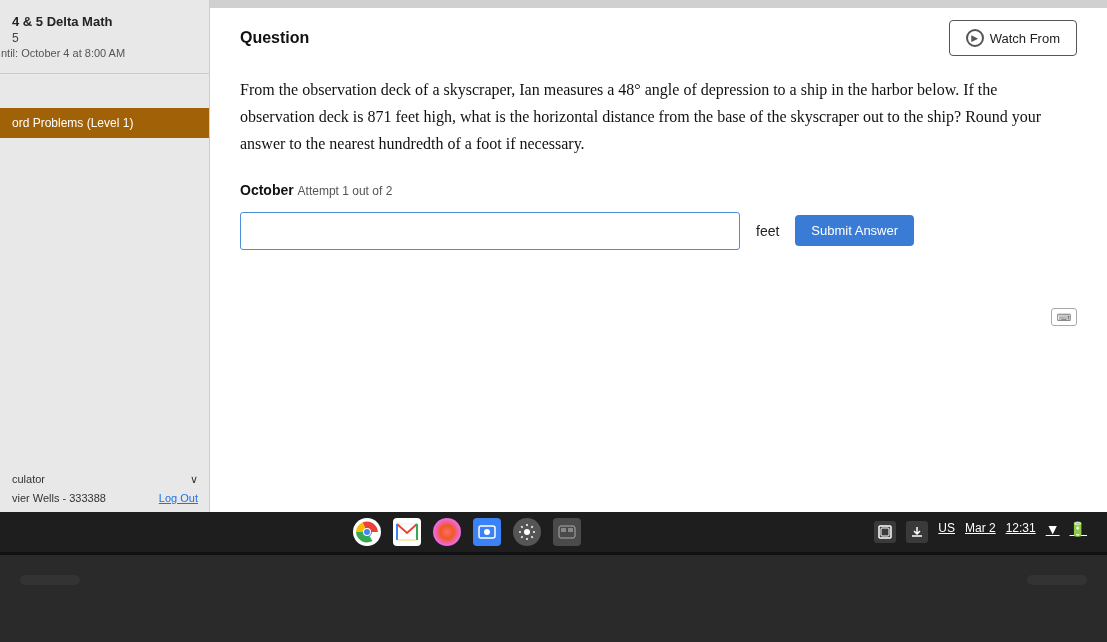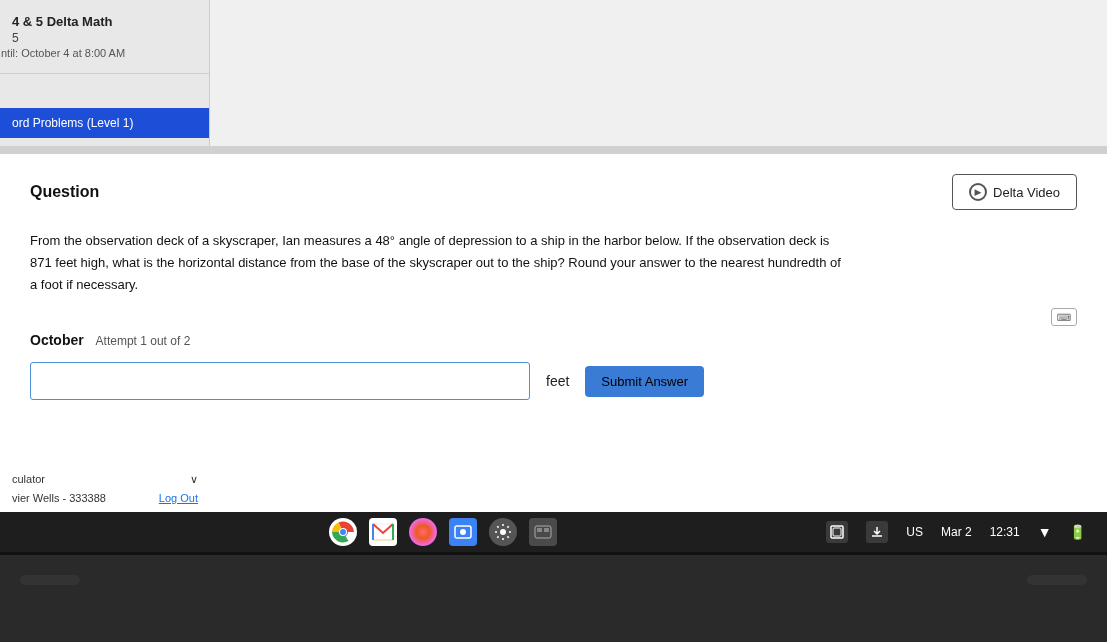--- a/index.html
+++ b/index.html
@@ -15,21 +15,20 @@
 
     
     .screen-area {
       position: absolute;
       top: 0;
       left: 0;
       right: 0;
       bottom: 120px;
       background: #f0f0f0;
       display: flex;
-      flex-direction: column;
     }
 
     
     .sidebar {
       width: 210px;
       background: #e8e8e8;
       flex-shrink: 0;
       padding: 8px 0;
       border-right: 1px solid #ccc;
     }
@@ -53,21 +52,21 @@
       padding: 0 12px 10px 1px;
     }
 
     .sidebar-divider {
       height: 1px;
       background: #ccc;
       margin: 4px 0;
     }
 
     .sidebar-item-active {
-      background: #1d4ed8;
+      background: #a16207;
       color: white;
       padding: 8px 12px;
       font-size: 12px;
       cursor: pointer;
     }
 
     .sidebar-bottom {
       position: absolute;
       bottom: 130px;
       left: 0;
@@ -106,21 +105,21 @@
       display: flex;
       flex-direction: column;
     }
 
     .top-bar {
       height: 8px;
       background: #d0d0d0;
     }
 
     .content-body {
-      padding: 20px 30px;
+      padding: 12px 30px;
       flex: 1;
     }
 
     .question-header {
       display: flex;
       justify-content: space-between;
       align-items: center;
       margin-bottom: 20px;
     }
 
@@ -164,43 +163,44 @@
       border-radius: 50%;
       border: 2px solid #555;
       display: inline-flex;
       align-items: center;
       justify-content: center;
       font-size: 9px;
       color: #555;
     }
 
     .question-text {
-      font-size: 13px;
+      font-size: 16px;
       line-height: 1.7;
       color: #111;
-      margin-bottom: 36px;
+      margin-bottom: 24px;
       max-width: 820px;
+      font-family: Liberation Serif, serif;
     }
 
     .answer-section {
       margin-top: 10px;
     }
 
     .answer-label {
       font-size: 14px;
       font-weight: bold;
       color: #111;
       margin-bottom: 2px;
     }
 
     .attempt-text {
       font-size: 12px;
       color: #555;
       font-weight: normal;
-      margin-left: 8px;
+      margin-left: 0;
     }
 
     .answer-row {
       display: flex;
       align-items: center;
       gap: 16px;
       margin-top: 14px;
     }
 
     .answer-input {
@@ -214,21 +214,21 @@
     }
 
     .feet-label {
       font-size: 14px;
       color: #222;
     }
 
     .btn-submit {
       padding: 8px 16px;
       background: #3a7bd5;
-      color: #000000;
+      color: #ffffff;
       border: none;
       border-radius: 4px;
       font-size: 13px;
       cursor: pointer;
     }
 
     .keyboard-icon {
       position: absolute;
       right: 30px;
       top: 308px;
@@ -274,24 +274,25 @@
       height: 28px;
       border-radius: 50%;
       display: flex;
       align-items: center;
       justify-content: center;
       cursor: pointer;
     }
 
     .taskbar-right {
       display: flex;
-      align-items: center;
-      gap: 18px;
+      align-items: flex-start;
+      gap: 10px;
       font-size: 12px;
       color: white;
+      text-decoration: underline;
     }
 
     .taskbar-right-item {
       color: white;
       font-size: 12px;
     }
 
     
     .laptop-bottom {
       position: absolute;
@@ -353,21 +354,21 @@
 
   <div class="main-content">
     <div class="top-bar"></div>
     <div class="content-body">
 
       <div class="question-header">
         <span class="question-label">Question</span>
         <div class="header-buttons">
           <button class="btn-watch-video">
             <span class="play-circle">▶</span>
-            <span>Delta Video</span>
+            <span>Watch From</span>
           </button>
         </div>
       </div>
 
       <div class="question-text">From the observation deck of a skyscraper, Ian measures a 48° angle of depression to a ship in the harbor below. If the observation deck is 871 feet high, what is the horizontal distance from the base of the skyscraper out to the ship? Round your answer to the nearest hundredth of a foot if necessary.</div>
 
       <div class="answer-section">
         <div class="answer-label">
           <span>October</span>
           <span class="attempt-text">Attempt 1 out of 2</span>

